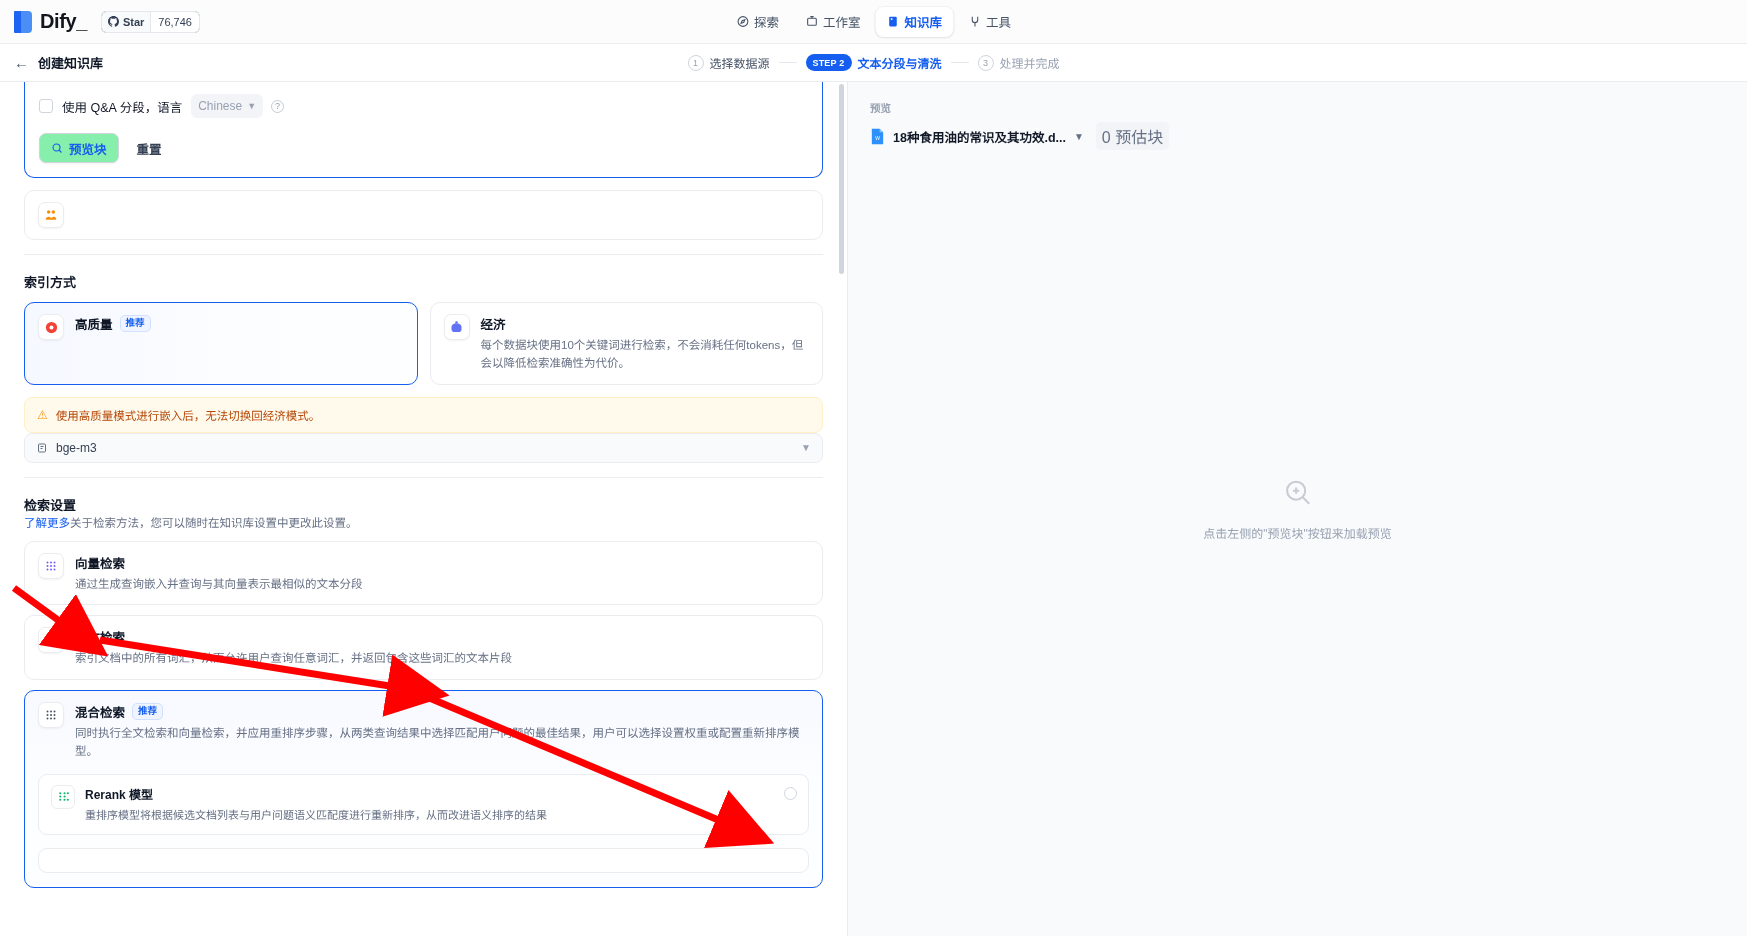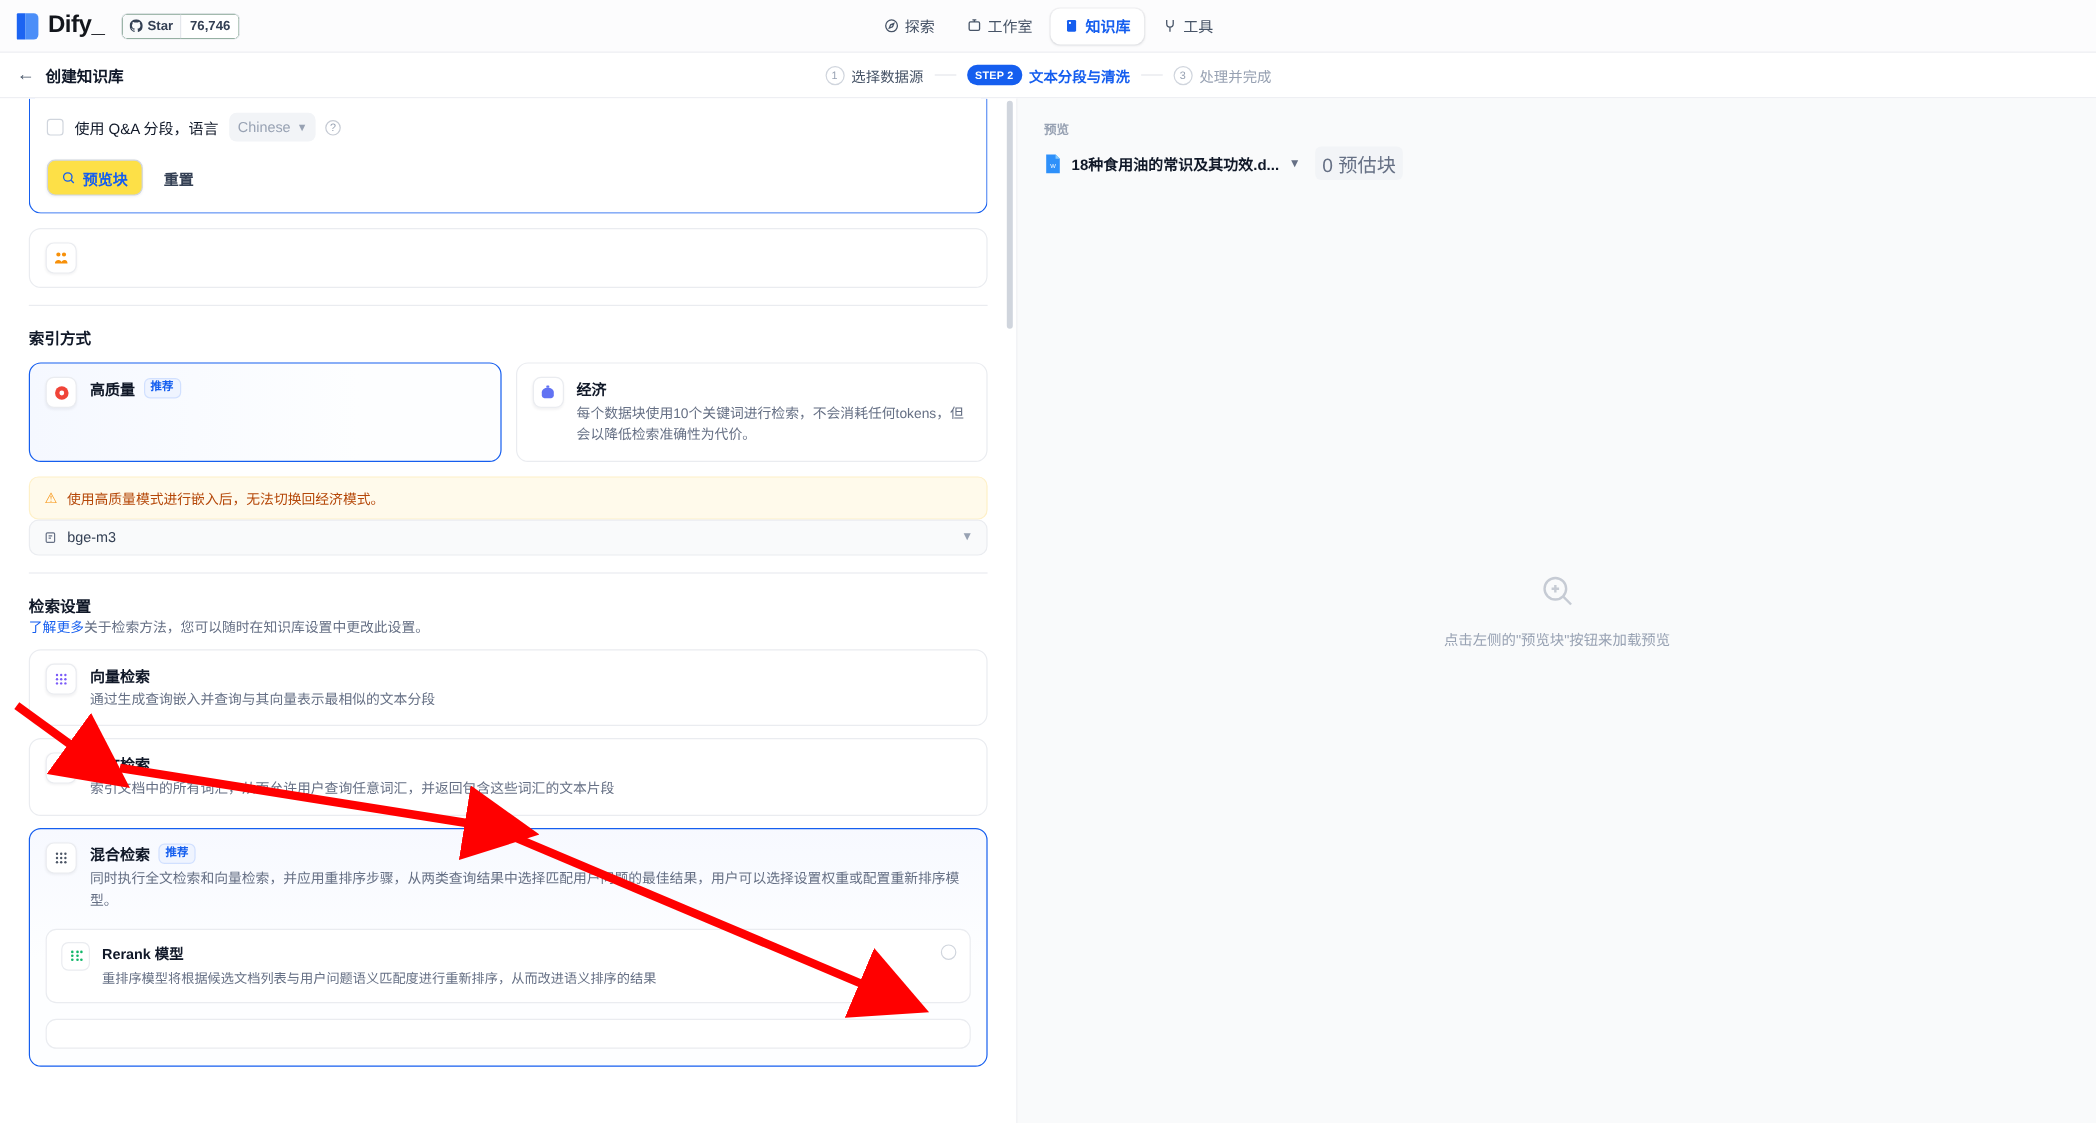--- a/index.html
+++ b/index.html
@@ -36,21 +36,21 @@
     height: 22px; display: inline-flex; align-items: stretch;
     border: 1px solid #e4e7ec; border-radius: 5px; overflow: hidden;
     background: #14532d; font-size: 11px;
   }
   .star-pill .left {
     display: flex; align-items: center; gap: 4px;
     padding: 0 6px; background: #f9fafb; color:#344054; font-weight: 600;
   }
   .star-pill .count {
     display: flex; align-items: center; padding: 0 7px;
-    border-left: 1px solid #e4e7ec; color:#344054; font-weight: 700; background:#fff;
+    border-left: 1px solid #e4e7ec; color:#344054; font-weight: 400; background:#fff;
   }
   .gh { width: 11px; height: 11px; display:block; }
 
   .nav {
     position: absolute; left: 50%; transform: translateX(-50%);
     display: flex; align-items: center; gap: 4px;
   }
   .nav-item {
     display: flex; align-items: center; gap: 5px;
     height: 30px; padding: 0 11px; border-radius: 8px;
@@ -121,21 +121,21 @@
   .lang-select .cv { font-size:9px; }
   .qmark {
     width:13px;height:13px;border-radius:50%;border:1px solid #c6cbd4;
     display:inline-flex;align-items:center;justify-content:center;
     font-size:9px;color:#98a2b3; margin-left:8px; cursor:pointer; flex:0 0 13px;
   }
   .qa-actions { display:flex; align-items:center; gap:18px; margin-top:15px; }
   .btn-outline {
     display:inline-flex;align-items:center;gap:6px;
     height:30px;padding:0 11px;border:1px solid #d0d5dd;border-radius:7px;
-    background:#fde047;font-size:12.5px;color:#155eef;font-weight:600;cursor:pointer;
+    background:#86efac;font-size:12.5px;color:#155eef;font-weight:600;cursor:pointer;
     box-shadow:0 1px 2px rgba(16,24,40,.05);
   }
   .link-btn { font-size:12.5px; color:#344054; font-weight:600; cursor:pointer; }
 
   
   .opt-card {
     border:1px solid #eaecf0; border-radius:10px; background:#fff;
     padding: 11px 13px; display:flex; gap:11px; align-items:flex-start;
     cursor:pointer; margin-bottom: 10px;
   }

